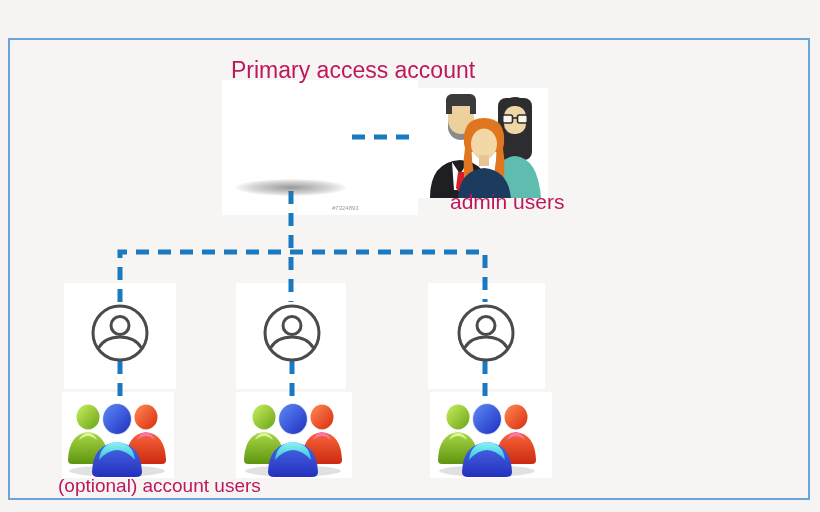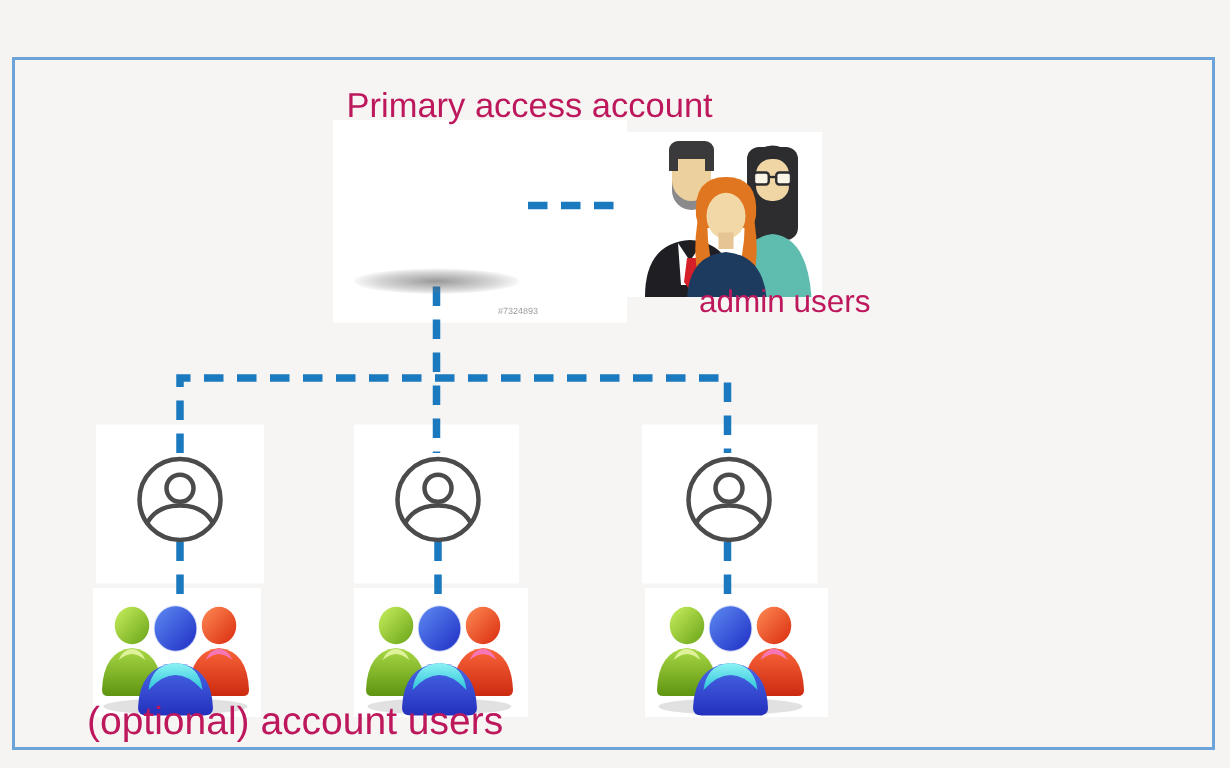--- a/index.html
+++ b/index.html
@@ -8,23 +8,23 @@
     background:#f5f4f2; overflow:hidden;
     font-family:"Liberation Sans", sans-serif; color:#161616;
   }
   .frame{
     position:absolute; left:8px; top:38px; width:798px; height:458px;
     border:2px solid #6ba4d9; background:#f6f5f3;
   }
   .card{ position:absolute; background:#ffffff; }
   .label{ position:absolute; white-space:nowrap; color:#be185d; }
   .label-primary{ left:231px; top:57px; font-size:23px; }
-  .label-admin-users{ left:450px; top:190px; font-size:21px;margin-left:16px; }
+  .label-admin-users{ left:450px; top:190px; font-size:21px; }
   .label-secondary{ left:528px; top:323px; font-size:22px; }
-  .label-optional{ left:58px; top:465px; font-size:26px; }
+  .label-optional{ left:58px; top:475px; font-size:19px; }
 
   .sphere{
     position:absolute; left:241px; top:88px; width:102px; height:100px;
     border-radius:50%;
     background: radial-gradient(circle at 36% 28%,
       #fdf7c1 0%, #f6df74 20%, #e9c54a 42%, #cf9f24 66%, #a97e12 88%, #8a650e 100%);
     box-shadow: inset -8px -12px 20px rgba(110,78,0,.35);
     display:flex; align-items:center; justify-content:center;
   }
   .sphere-text{

